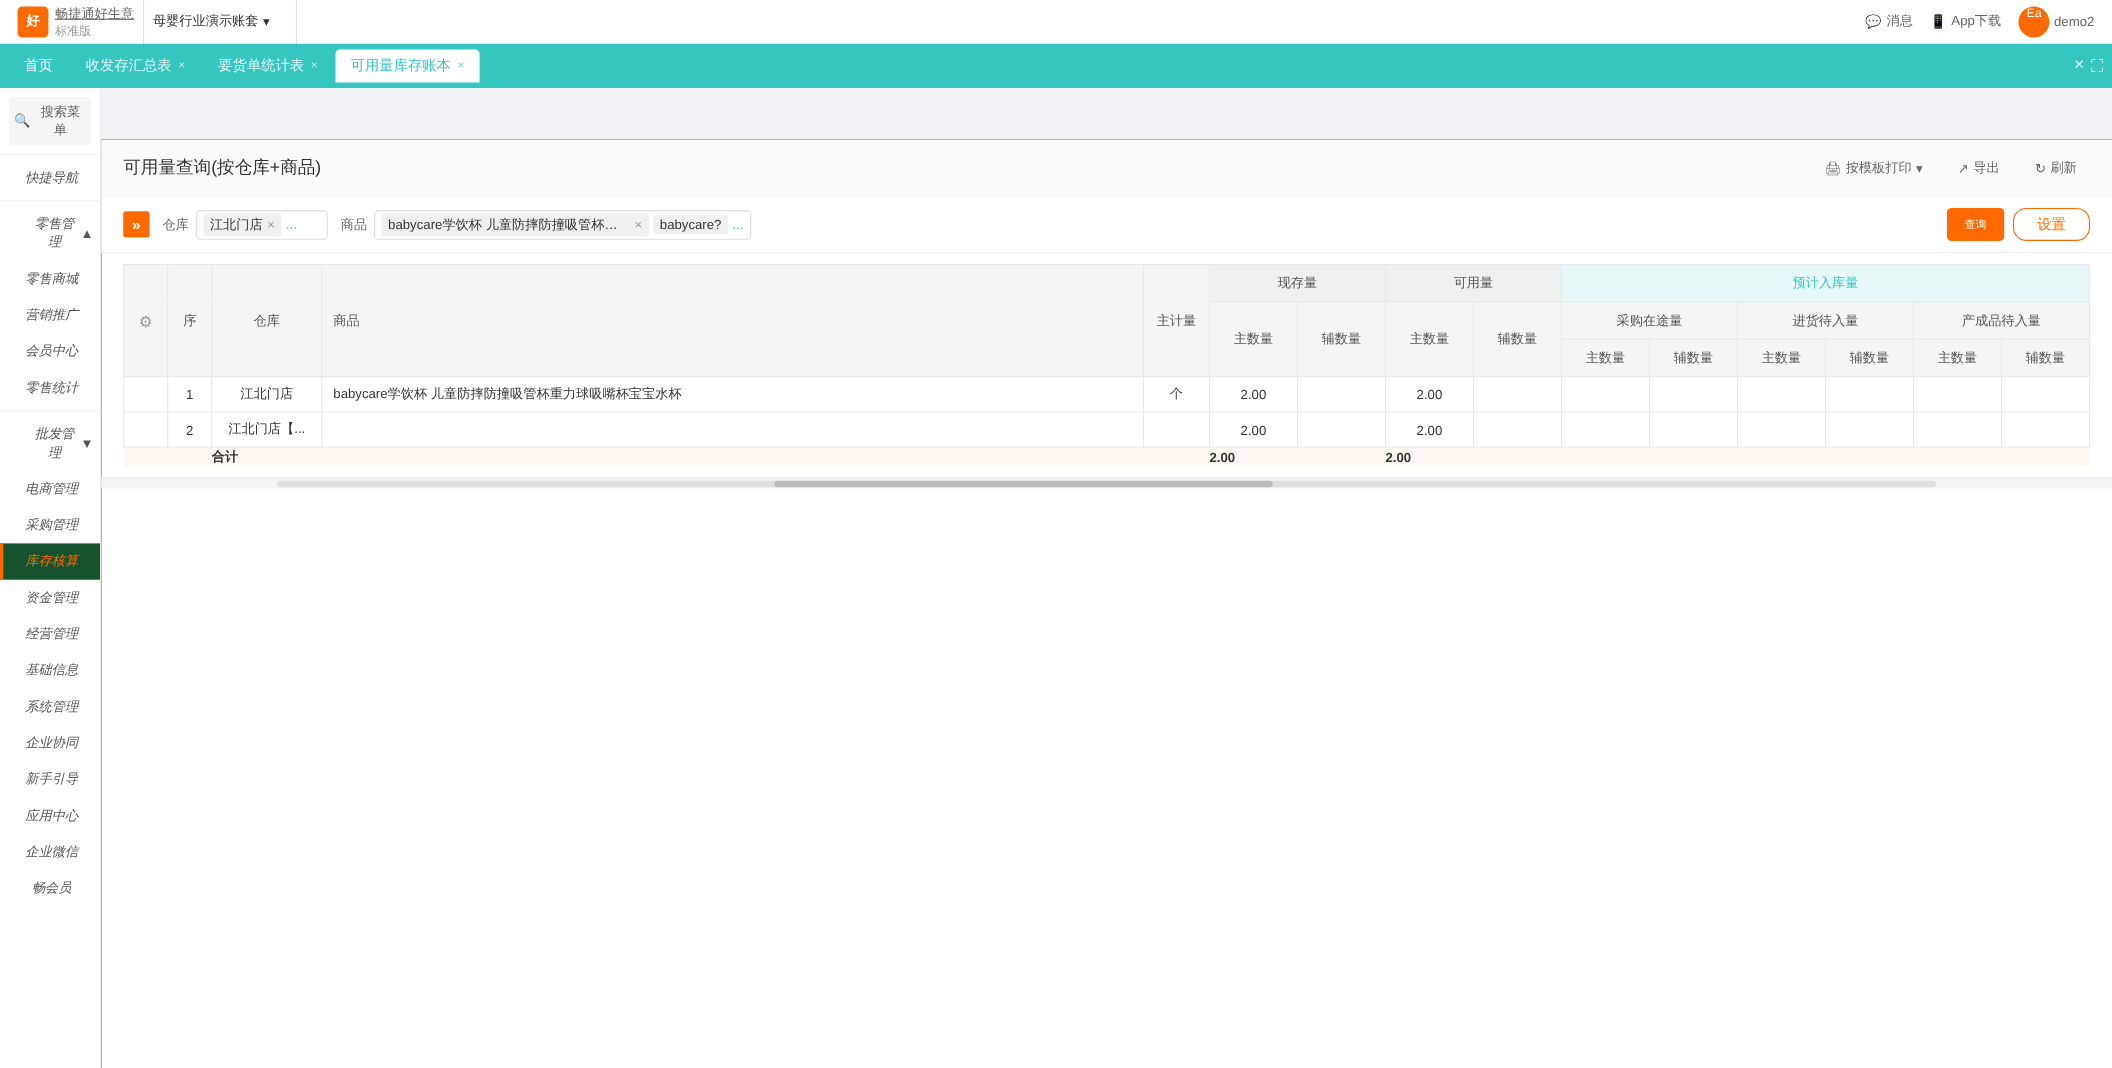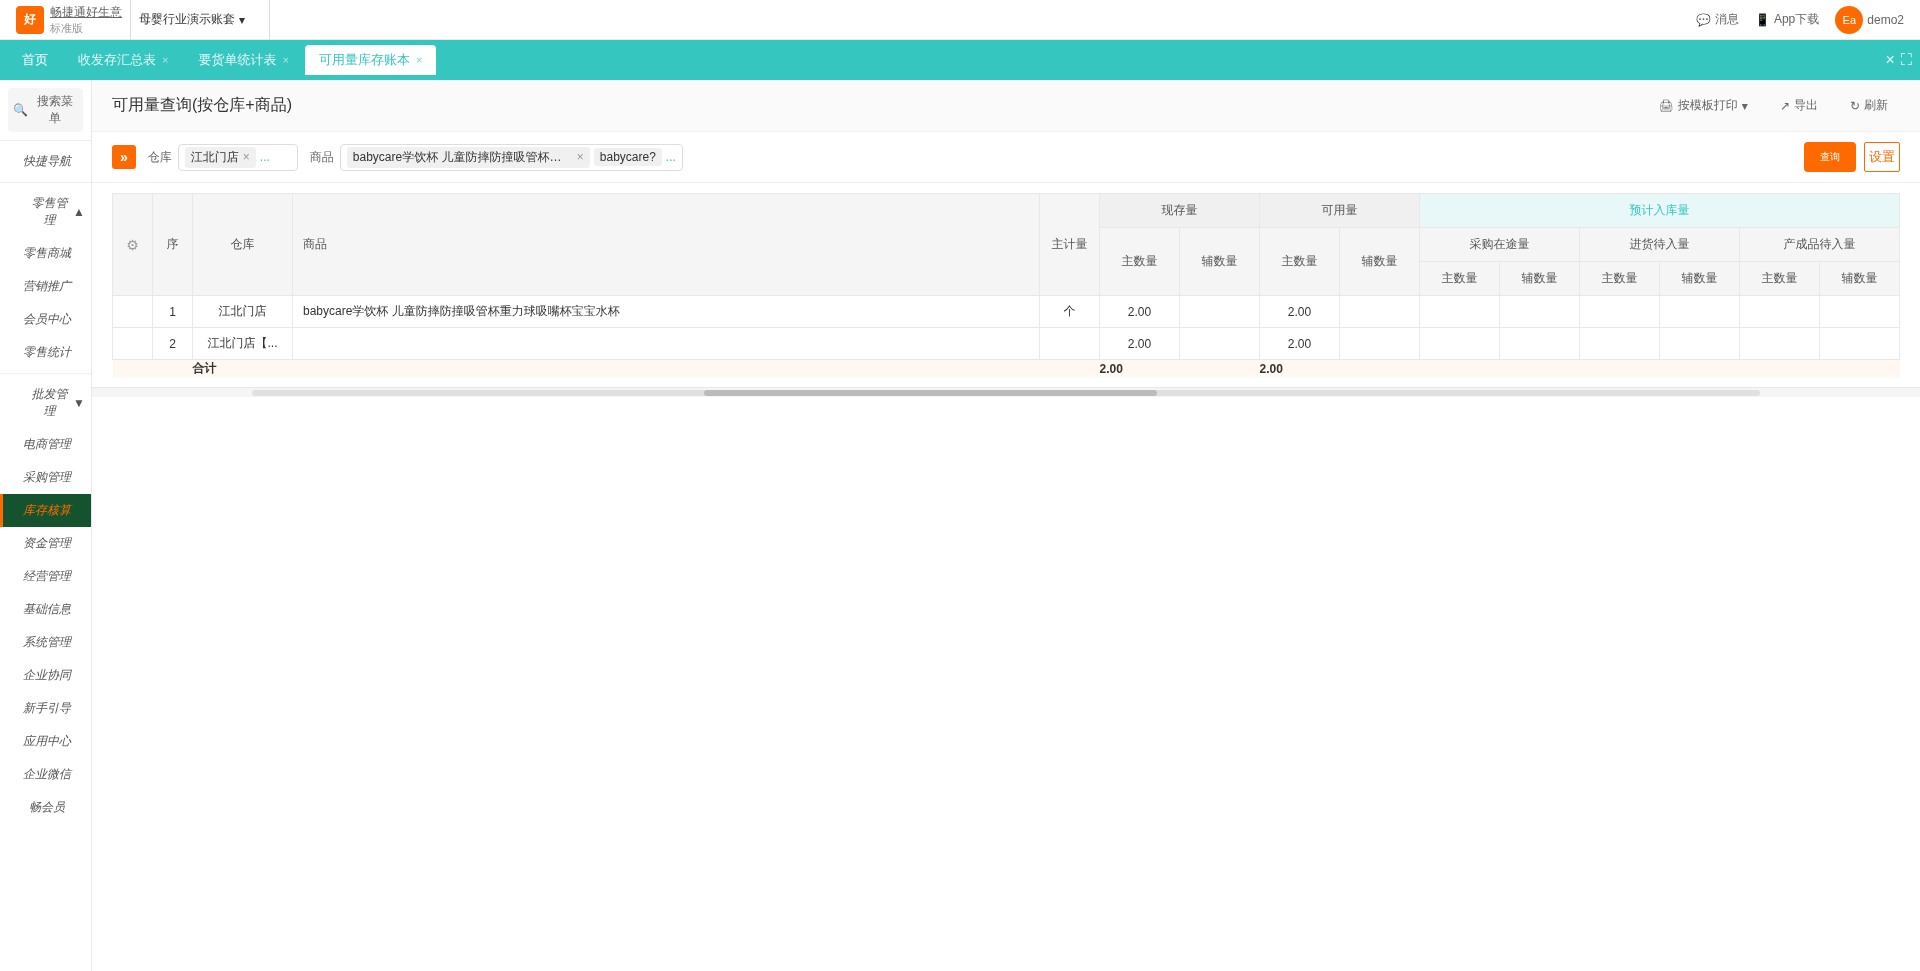--- a/index.html
+++ b/index.html
@@ -8,21 +8,21 @@
     
     .top-bar { background: #fff; height: 40px; display: flex; align-items: center; justify-content: space-between; padding: 0 16px; border-bottom: 1px solid #e8e8e8; flex-shrink: 0; }
     .top-bar-left { display: flex; align-items: center; gap: 8px; }
     .logo-area { display: flex; align-items: center; gap: 6px; }
     .logo-icon { width: 28px; height: 28px; background: #ff6a00; border-radius: 4px; display: flex; align-items: center; justify-content: center; color: #fff; font-size: 12px; font-weight: bold; }
     .logo-text { font-size: 12px; color: #666; text-decoration: underline; }
     .logo-sub { font-size: 11px; color: #999; }
     .tenant-selector { display: flex; align-items: center; gap: 4px; padding: 20px 8px; border: 1px solid #ddd; border-radius: 4px; cursor: pointer; font-size: 12px; color: #333; min-width: 140px; }
     .top-bar-right { display: flex; align-items: center; gap: 16px; }
     .top-bar-action { display: flex; align-items: center; gap: 4px; color: #666; font-size: 12px; cursor: pointer; }
-    .avatar { width: 28px; height: 28px; border-radius: 50%; background: #ff6a00; display: flex; align-items: center; justify-content: center; color: #fff; font-size: 11px; overflow: hidden; }
+    .avatar { width: 28px; height: 28px; border-radius: 50%; background: #ff6a00; display: flex; align-items: flex-start; justify-content: center; color: #fff; font-size: 11px; overflow: hidden; }
 
     
     .nav-tabs { background: #36c6c0; height: 40px; display: flex; align-items: center; padding: 0 8px; flex-shrink: 0; gap: 2px; }
     .nav-tab { display: flex; align-items: center; gap: 4px; padding: 6px 14px; border-radius: 4px 4px 0 0; font-size: 13px; cursor: pointer; color: rgba(255,255,255,0.85); position: relative; }
     .nav-tab.active { background: #fff; color: #36c6c0; font-weight: 500; }
     .nav-tab-close { font-size: 11px; color: inherit; opacity: 0.7; margin-left: 2px; }
     .nav-tab.home-tab { color: #fff; }
     .nav-close-all { margin-left: auto; color: rgba(255,255,255,0.85); cursor: pointer; font-size: 16px; }
     .nav-expand { color: rgba(255,255,255,0.85); cursor: pointer; font-size: 16px; margin-left: 4px; }
 
@@ -33,41 +33,41 @@
     .sidebar { width: 92px; background: #fff; border-right: 1px solid #e8e8e8; display: flex; flex-direction: column; flex-shrink: 0; overflow-y: auto; }
     .sidebar-search { padding: 8px; border-bottom: 1px solid #f0f0f0; }
     .sidebar-search-btn { width: 100%; padding: 5px; background: #f5f5f5; border: none; border-radius: 4px; font-size: 12px; color: #666; cursor: pointer; display: flex; align-items: center; justify-content: center; gap: 4px; }
     .sidebar-nav { padding: 4px 0; }
     .sidebar-item { padding: 8px 6px; text-align: center; font-size: 12px; color: #555; cursor: pointer; border-left: 3px solid transparent; font-style: italic; }
     .sidebar-item.active { background: #14532d; color: #ff6a00; border-left-color: #ff6a00; font-weight: 500; }
     .sidebar-item.has-arrow { display: flex; align-items: center; justify-content: space-between; padding: 8px 6px 8px 23px; }
     .sidebar-divider { height: 1px; background: #f0f0f0; margin: 4px 0; }
 
     
-    .content { flex: 1; overflow: auto; background: #000000; }
+    .content { flex: 1; overflow: auto; background: #000000; margin-top: 47px; }
     .page-container { background: #fff; margin: 0; padding: 0; min-height: 100%; }
 
     
     .page-header { padding: 12px 20px; display: flex; align-items: center; justify-content: space-between; border-bottom: 1px solid #f0f0f0; background: #fafafa; }
     .page-title { font-size: 16px; font-weight: 500; color: #333; }
     .page-actions { display: flex; align-items: center; gap: 8px; }
     .btn { padding: 5px 12px; border-radius: 4px; font-size: 12px; cursor: pointer; border: 1px solid #ddd; background: #fff; color: #333; display: flex; align-items: center; gap: 4px; }
     .btn-text { border: none; background: none; color: #666; }
 
     
     .filter-bar { padding: 10px 20px; display: flex; align-items: center; gap: 12px; background: #fff; border-bottom: 1px solid #f0f0f0; flex-wrap: wrap; }
     .filter-expand-btn { background: #ff6a00; color: #fff; border: none; padding: 4px 8px; border-radius: 3px; cursor: pointer; font-size: 14px; font-weight: bold; }
     .filter-field { display: flex; align-items: center; gap: 6px; }
     .filter-label { font-size: 12px; color: #666; white-space: nowrap; }
     .filter-tag { display: flex; align-items: center; gap: 4px; background: #f0f0f0; border-radius: 3px; padding: 2px 6px; font-size: 12px; }
     .filter-tag-close { cursor: pointer; color: #999; }
     .filter-tag-more { color: #36c6c0; cursor: pointer; font-size: 12px; }
     .filter-actions { margin-left: auto; display: flex; gap: 8px; }
     .btn-query { background: #ff6a00; color: #fff; border: none; padding: 5px 16px; border-radius: 4px; font-size: 10px; cursor: pointer; }
-    .btn-settings { background: #fff; color: #ff6a00; border: 1px solid #ff6a00; padding: 5px 4px; border-radius: 2px; font-size: 13px; cursor: pointer; }
+    .btn-settings { background: #fff; color: #ff6a00; border: 1px solid #ff6a00; padding: 5px 21px; border-radius: 12px; font-size: 13px; cursor: pointer; }
 
     
     .table-container { padding: 10px 20px; overflow-x: auto; }
     table { width: 100%; border-collapse: collapse; font-size: 12px; }
     thead tr th { background: #f5f5f5; border: 1px solid #e8e8e8; padding: 8px 10px; text-align: center; color: #555; font-weight: 500; white-space: nowrap; }
     tbody tr td { border: 1px solid #e8e8e8; padding: 7px 10px; text-align: center; color: #333; background: #fff; }
     .col-no { width: 40px; }
     .col-warehouse { width: 100px; }
     .col-product { min-width: 200px; text-align: left !important; }
     .col-unit { width: 60px; }

